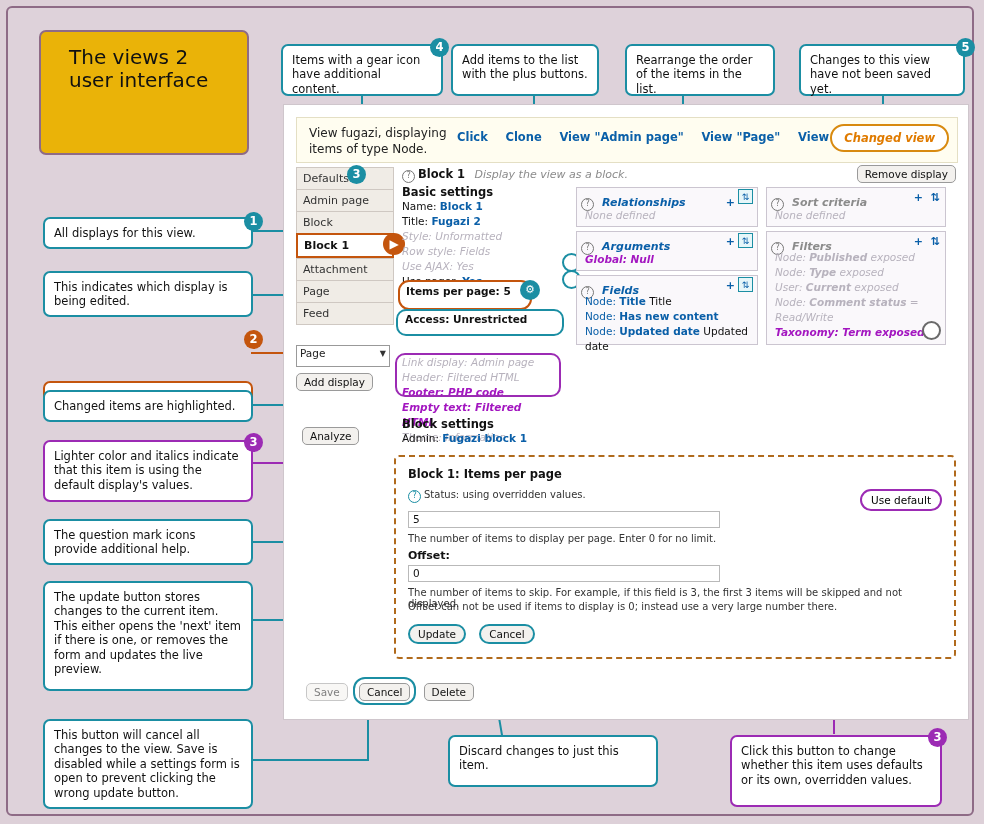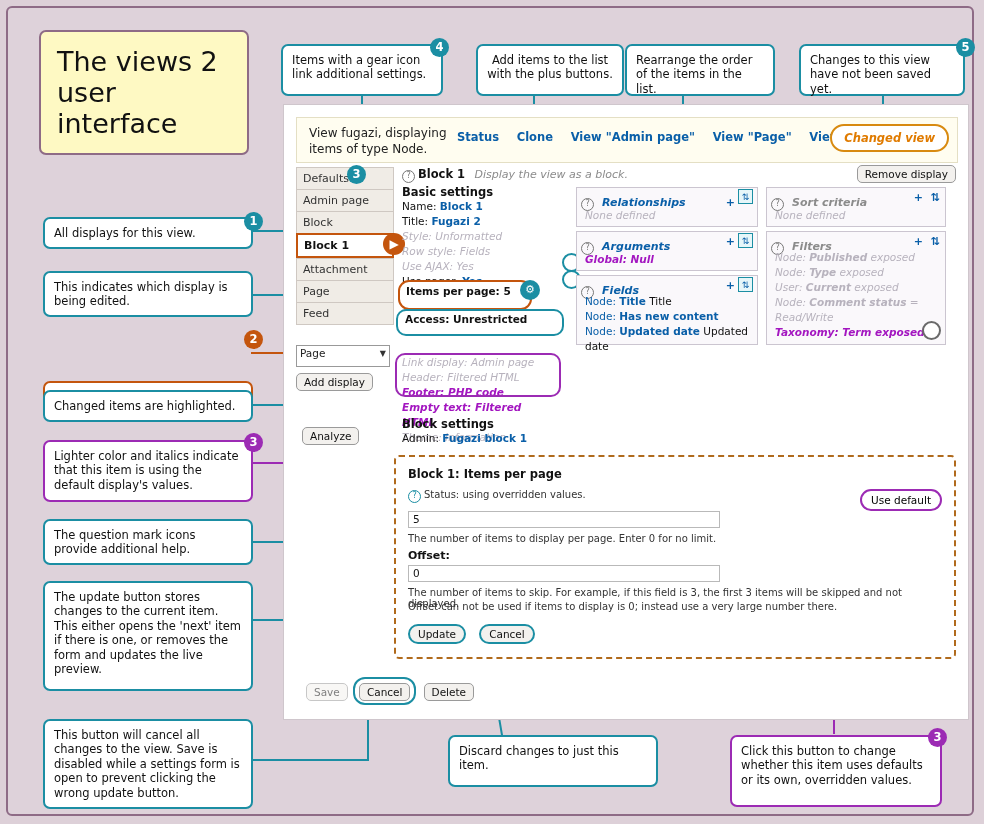--- a/index.html
+++ b/index.html
@@ -18,22 +18,22 @@
   .abs{position:absolute;box-sizing:border-box;}
 
   
   .callout{
     background:#ffffff;border:2px solid #1b8ea3;border-radius:7px;
     font-size:11.5px;color:#111;line-height:1.25;padding:7px 9px;
   }
   .callout.orange{border-color:#c4550d;margin-top:44px;}
   .callout.purple{border-color:#9c2bb4;}
   .title-box{
-    background:#fef9c3;border:2px solid #8e6b86;border-radius:7px;
-    padding:14px 16px;font-size:27px;line-height:1.15;color:#111;
+    background:#eab308;border:2px solid #8e6b86;border-radius:7px;
+    padding:14px 28px;font-size:20px;line-height:1.15;color:#111;
   }
   .badge{
     position:absolute;width:19px;height:19px;border-radius:50%;
     color:#fff;font-size:11.5px;font-weight:bold;text-align:center;
     line-height:19px;background:#1b8ea3;
   }
   .badge.orange{background:#c4550d;}
   .badge.purple{background:#9c2bb4;}
 
   
@@ -203,25 +203,25 @@
 
   <div class="abs callout" style="left:35px;top:573px;width:210px;height:110px;">
     <span>The update button stores changes to the current item. This either opens the 'next' item if there is one, or removes the form and updates the live preview.</span>
   </div>
 
   <div class="abs callout" style="left:35px;top:711px;width:210px;height:90px;">
     <span>This button will cancel all changes to the view. Save is disabled while a settings form is open to prevent clicking the wrong update button.</span>
   </div>
 
   <div class="abs callout" style="left:273px;top:36px;width:162px;height:52px;">
-    <span>Items with a gear icon link additional settings.</span>
+    <span>Items with a gear icon have additional content.</span>
   </div>
   <div class="badge" style="left:422px;top:30px;"><span>4</span></div>
 
-  <div class="abs callout" style="left:468px;top:36px;width:148px;height:52px;text-align:center;">
+  <div class="abs callout" style="left:443px;top:36px;width:148px;height:52px;">
     <span>Add items to the list with the plus buttons.</span>
   </div>
 
   <div class="abs callout" style="left:617px;top:36px;width:150px;height:52px;">
     <span>Rearrange the order of the items in the list.</span>
   </div>
 
   <div class="abs callout" style="left:791px;top:36px;width:166px;height:52px;">
     <span>Changes to this view have not been saved yet.</span>
   </div>
@@ -241,21 +241,21 @@
   <div class="badge purple" style="left:920px;top:720px;"><span>3</span></div>
 
   <div id="app">
 
     <div class="appbar">
       <div class="vtitle">
         <span>View fugazi, displaying</span><br>
         <span>items of type Node.</span>
       </div>
       <div class="tabs">
-        <span class="tab">Status</span>
+        <span class="tab">Click</span>
         <span class="tab">Clone</span>
         <span class="tab">View "Admin page"</span>
         <span class="tab">View "Page"</span>
         <span class="tab">View "Feed"</span>
       </div>
       <div class="changed-view">Changed view</div>
     </div>
 
     <div class="displays">
       <div class="disp">Defaults</div>

